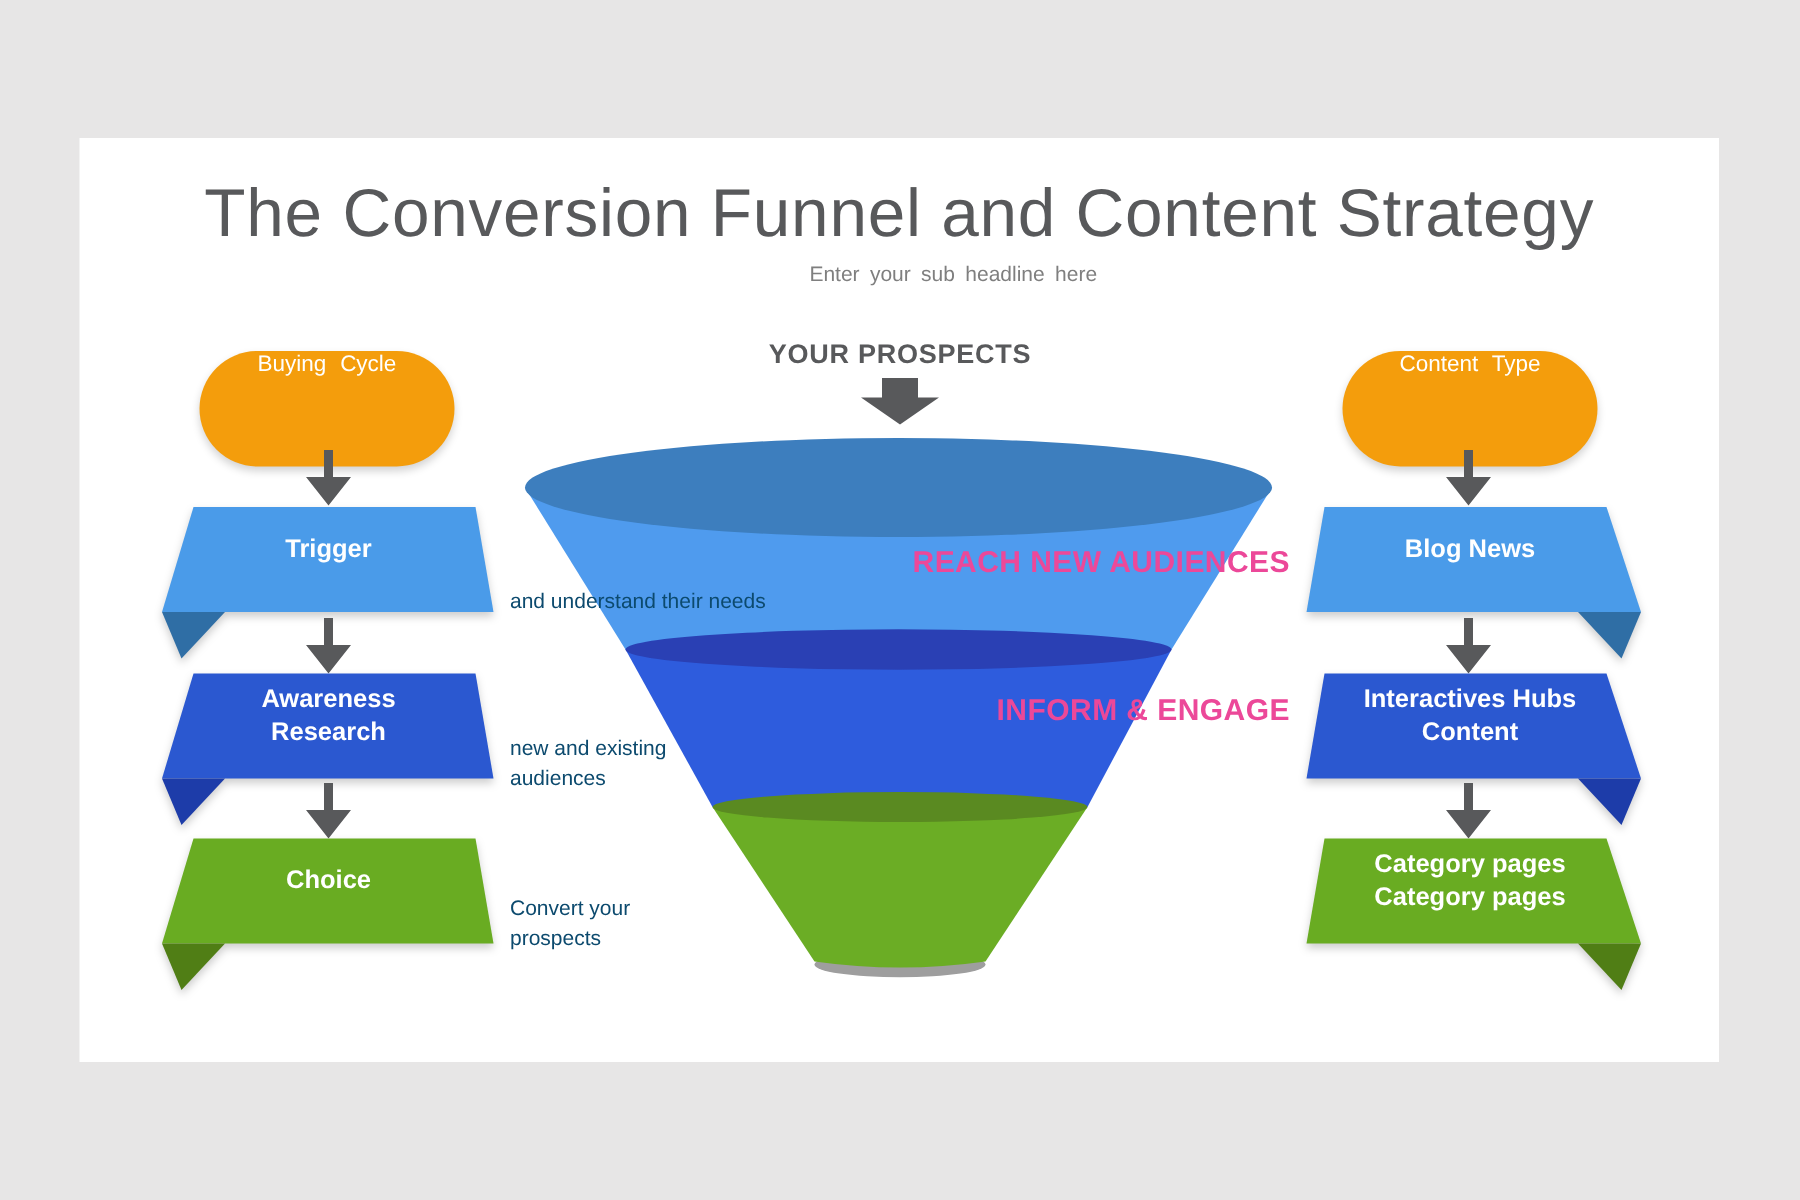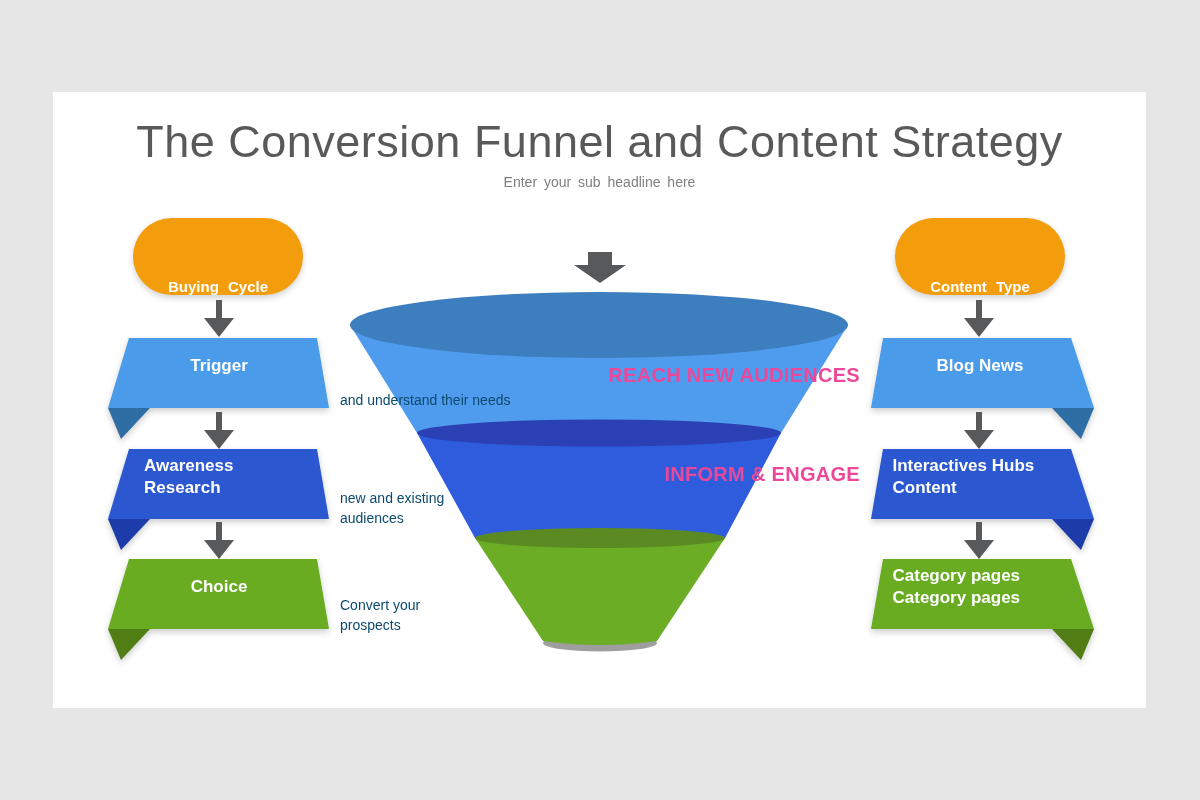--- a/index.html
+++ b/index.html
@@ -12,39 +12,40 @@
     position:absolute;left:53px;top:92px;width:1093px;height:616px;
     background:#ffffff;
   }
   .abs{position:absolute;}
   .title{
     left:0;top:24px;width:1093px;text-align:center;
     font-size:45px;font-weight:400;color:#58595b;letter-spacing:0.5px;
   }
   .subtitle{
     left:0;top:82px;width:1093px;text-align:center;
-    font-size:14px;color:#7f7f7f;word-spacing:3px;
+    font-size:14px;color:#7f7f7f;word-spacing:3px;padding-left:36px;
   }
   .prospects{
     left:287px;top:134px;width:520px;text-align:center;
     font-size:18px;font-weight:700;color:#58595b;letter-spacing:0.5px;
   }
   .pill{
     width:170px;height:77px;border-radius:39px;
-    display:flex;align-items:flex-end;justify-content:center;
-    color:#ffffff;font-size:15px;font-weight:700;word-spacing:5px;
+    display:flex;align-items:flex-start;justify-content:center;
+    color:#ffffff;font-size:15px;font-weight:400;word-spacing:5px;
     box-shadow:0 3px 6px rgba(0,0,0,0.18);
+    margin-top:16px;
   }
   .pill-left{left:80px;top:126px;}
   .pill-right{left:842px;top:126px;}
   .pill-orange{background:#f49d0c;}
   .ribbon-svg{filter:drop-shadow(0 3px 3px rgba(0,0,0,0.20));}
   .ribbon-label{
     height:56px;display:flex;align-items:center;justify-content:center;
-    text-align:left;color:#ffffff;font-size:17px;font-weight:700;line-height:1.3;
+    text-align:center;color:#ffffff;font-size:17px;font-weight:700;line-height:1.3;
   }
   .ribbon-label .inner{display:inline-block;}
   .funnel-heading{
     left:287px;width:520px;text-align:right;
     color:#ec4899;font-size:20px;font-weight:700;letter-spacing:0.3px;
   }
   .funnel-sub{
     left:287px;width:520px;
     color:#0c4a6e;font-size:14px;line-height:1.45;
   }
@@ -55,20 +56,21 @@
   .lbl-w175 .inner{max-width:175px;}
 </style>
 </head>
 <body>
 
 <div class="slide">
 
   <div class="abs title">The Conversion Funnel and Content Strategy</div>
   <div class="abs subtitle">Enter your sub headline here</div>
 
+  <div class="abs prospects">YOUR PROSPECTS</div>
   <svg class="abs" style="left:521px;top:160px;" width="52" height="32" viewBox="0 0 52 32">
     <polygon points="14,0 38,0 38,13 52,13 26,31 0,13 14,13" fill="#58595b"></polygon>
   </svg>
 
   <svg class="abs" style="left:287px;top:193px;" width="520" height="385" viewBox="0 0 520 385">
     <ellipse cx="260" cy="358" rx="57" ry="8.5" fill="#9e9e9e"></ellipse>
     <path d="M10,40 L508,40 L441,148 Q259,174 77,148 Z" fill="#4f9bee"></path>
     <ellipse cx="259" cy="40" rx="249" ry="33" fill="#3d7ebe"></ellipse>
     <path d="M77,148 L441,148 L385,253 Q260,275 135,253 Z" fill="#2e5cdd"></path>
     <ellipse cx="259" cy="148" rx="182" ry="13.5" fill="#2a40b4"></ellipse>

